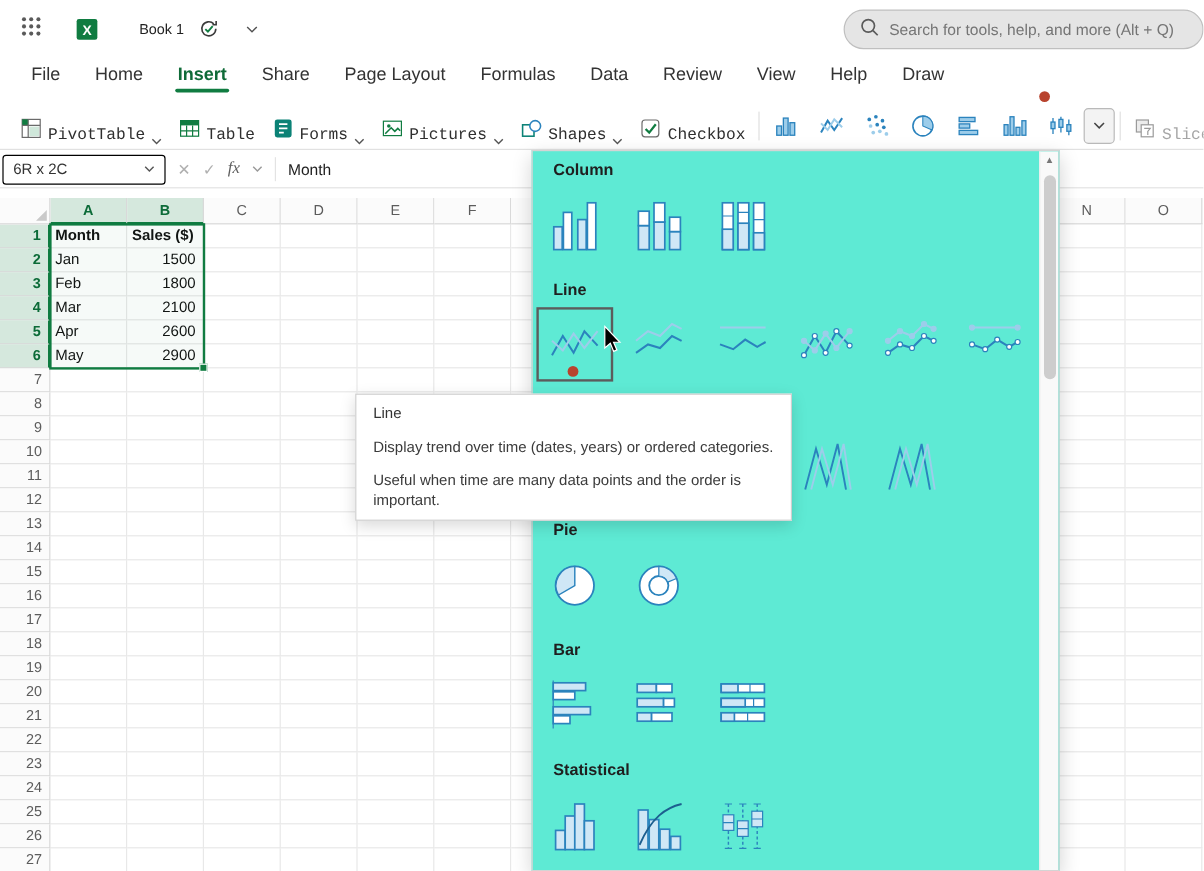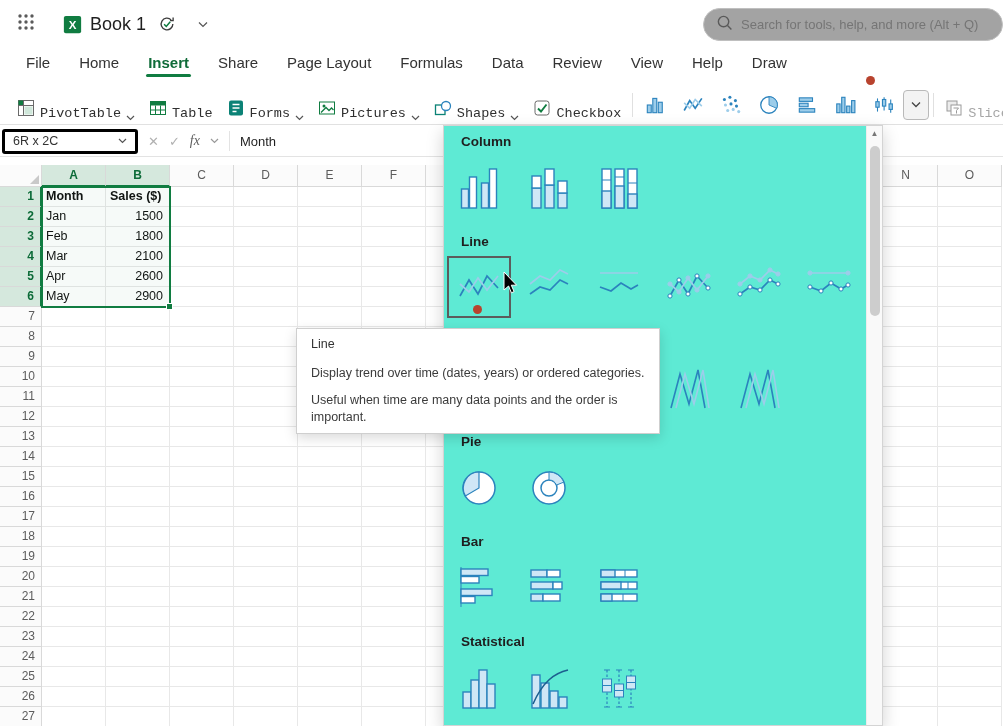--- a/index.html
+++ b/index.html
@@ -3,45 +3,45 @@
 <meta charset="utf-8">
 <style>
   * { margin:0; padding:0; box-sizing:border-box; }
   html,body { width:1003px; height:726px; overflow:hidden; }
   body { position:relative; font-family:"Liberation Sans", sans-serif; background:#fff; color:#222; }
 
   
   .topbar { position:absolute; top:0; left:0; width:1003px; height:48px; background:#fff; display:flex; align-items:center; }
   .waffle { margin-left:14px; width:24px; height:24px; display:flex; align-items:center; justify-content:center; cursor:pointer; }
   .excel-logo { margin-left:22px; width:24px; height:24px; display:flex; align-items:center; justify-content:center; }
-  .doc-title { margin-left:6px; font-size:18px; color:#1f1f1f; }
+  .doc-title { margin-left:32px; font-size:12px; color:#1f1f1f; }
   .sync-ic { margin-left:12px; display:flex; align-items:center; }
   .title-chev { margin-left:22px; display:flex; align-items:center; }
-  .search-pill { position:absolute; left:703px; top:8px; width:300px; height:33px; border:1px solid #bfbfbf; border-radius:17px; background:#a3a3a3; display:flex; align-items:center; padding-left:12px; gap:8px; }
+  .search-pill { position:absolute; left:703px; top:8px; width:300px; height:33px; border:1px solid #bfbfbf; border-radius:17px; background:#e5e5e5; display:flex; align-items:center; padding-left:12px; gap:8px; }
   .search-pill input { border:none; outline:none; background:transparent; font-family:inherit; font-size:13px; color:#424242; width:240px; }
 
   
   .menubar { position:absolute; top:44px; left:0; width:1003px; height:37px; display:flex; align-items:stretch; padding-left:24px; gap:25px; }
   .menu-item { display:flex; align-items:center; font-size:15px; color:#333; position:relative; cursor:pointer; padding:0 2px; }
   .menu-item.active { color:#0f6b38; font-weight:700; }
   .menu-item.active::after { content:""; position:absolute; left:0; right:0; bottom:4px; height:3px; background:#107C41; border-radius:2px; }
 
   
   .ribbon { position:absolute; top:85px; left:0; width:1003px; height:40px; display:flex; align-items:center; padding-left:10px; border-bottom:1px solid #e1e1e1; white-space:nowrap; }
   .rbtn { display:flex; align-items:flex-end; gap:5px; padding:0 7px; height:32px; border-radius:4px; font-size:13.5px; color:#2f2f2f; cursor:pointer; flex:0 0 auto;font-family:Liberation Mono, monospace; }
   .rbtn.disabled { color:#a6a6a6; }
   .rsep { width:1px; height:24px; background:#e0e0e0; margin:0 4px; flex:0 0 1px; }
   .chart-btn-row { display:flex; align-items:center; gap:2px; }
   .chart-btn { width:36px; height:30px; display:flex; align-items:center; justify-content:center; border-radius:4px; cursor:pointer; }
   .chart-btn svg { width:22px; height:22px; }
   .dd-btn { width:26px; height:30px; margin-left:2px; border:1px solid #b9b9b9; border-radius:4px; background:#f3f3f3; display:flex; align-items:center; justify-content:center; cursor:pointer; flex:0 0 26px; }
 
   
   .formula-bar { position:absolute; top:126px; left:0; width:1003px; height:31px; display:flex; align-items:center; border-bottom:1px solid #e3e3e3; }
-  .name-box { margin-left:2px; width:136px; height:25px; border:3px solid #000000; border-radius:3px; display:flex; align-items:center; padding:0 8px; font-size:12.5px; color:#333; }
+  .name-box { margin-left:2px; width:136px; height:25px; border:1px solid #000000; border-radius:3px; display:flex; align-items:center; padding:0 8px; font-size:12.5px; color:#333; }
   .name-box .nb-text { flex:1; }
   .fx-group { display:flex; align-items:center; gap:10px; padding:0 10px; }
   .fb-cancel,.fb-enter { color:#b0b0b0; font-size:13px; cursor:pointer; }
   .fb-fx { font-style:italic; font-family:"Liberation Serif", serif; color:#5f5f5f; font-size:14px; cursor:pointer; }
   .fb-sep { width:1px; height:20px; background:#e3e3e3; }
   .fb-content { padding-left:10px; font-size:13px; color:#1f1f1f; }
 
   
   .grid { position:absolute; top:165px; left:0; width:1003px; height:561px; background:#fff; z-index:1; }
   .col-headers { display:flex; height:22px; }

